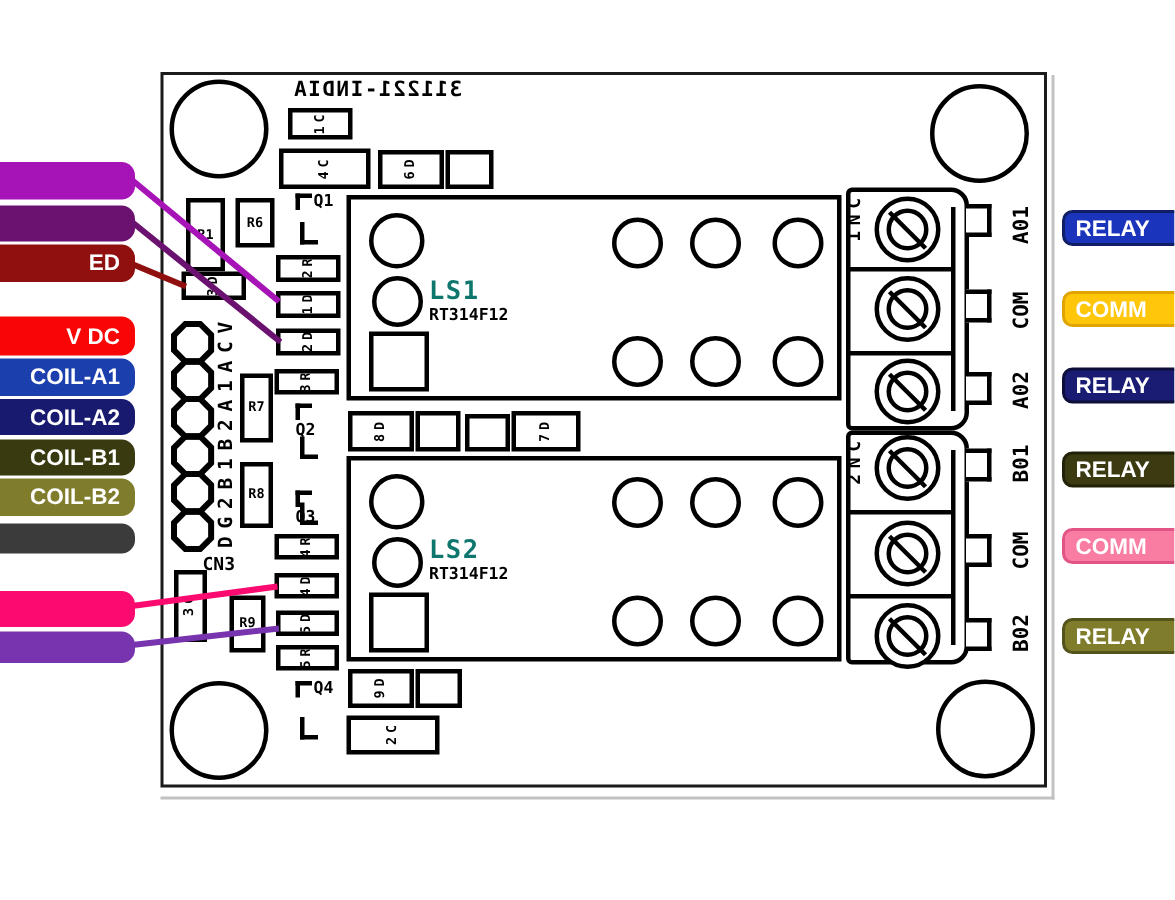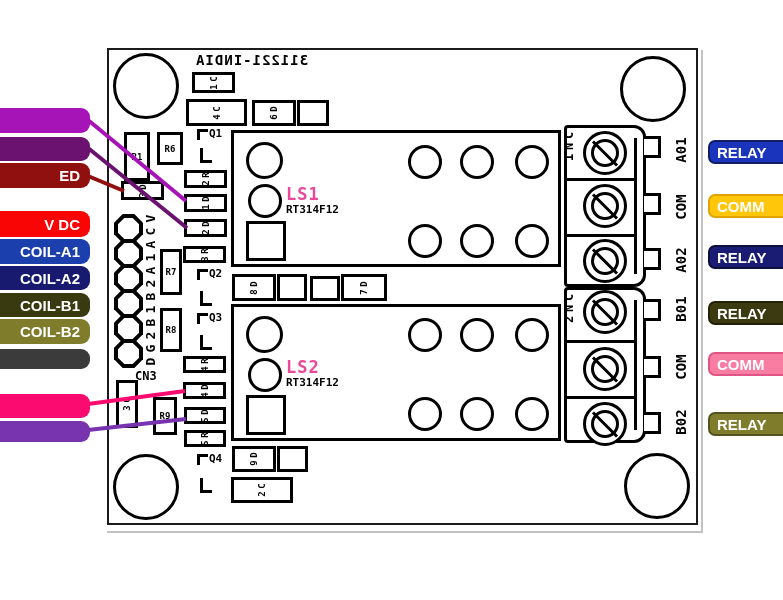--- a/index.html
+++ b/index.html
@@ -21,21 +21,21 @@
   .vlg span{font:bold 13px "DejaVu Sans Mono",monospace;line-height:13px;}
   
   .oct{position:absolute;width:29px;height:29px;background:#000;
        clip-path:polygon(30% 0,70% 0,100% 30%,100% 70%,70% 100%,30% 100%,0 70%,0 30%);}
   .oct i{position:absolute;inset:4px;background:#fff;
        clip-path:polygon(30% 0,70% 0,100% 30%,100% 70%,70% 100%,30% 100%,0 70%,0 30%);}
   
   .relay{position:absolute;border:3px solid #000;background:#fff;box-sizing:border-box;}
   .rc{position:absolute;border:3px solid #000;border-radius:50%;box-sizing:border-box;background:#fff;}
   .rsq{position:absolute;width:40px;height:40px;border:3px solid #000;box-sizing:border-box;background:#fff;}
-  .lsref{position:absolute;font:bold 17px "DejaVu Sans Mono",monospace;color:#ec4899;letter-spacing:1px;}
+  .lsref{position:absolute;font:bold 17px "DejaVu Sans Mono",monospace;color:#0f766e;letter-spacing:1px;}
   .lspart{position:absolute;font:bold 11px "DejaVu Sans Mono",monospace;color:#000;}
   
   .tblock{position:absolute;border:3px solid #000;border-radius:4px 12px 12px 4px;background:#fff;box-sizing:border-box;}
   .tdiv{position:absolute;height:3px;background:#000;}
   .tline{position:absolute;width:3px;background:#000;}
   .tab{position:absolute;width:17px;height:22px;border:3px solid #000;border-left:none;background:#fff;box-sizing:border-box;}
   .screw{position:absolute;width:44px;height:44px;border:3px solid #000;border-radius:50%;box-sizing:border-box;
          display:flex;align-items:center;justify-content:center;background:#fff;}
   .screw .si{position:absolute;width:28px;height:28px;border:3px solid #000;border-radius:50%;box-sizing:border-box;}
   .screw .sb{position:absolute;width:34px;height:3px;background:#000;transform:rotate(45deg);}
@@ -140,26 +140,26 @@
         <span>3</span>
       </span>
     </div>
   <div class="comp" style="left:160px;top:249px;width:22px;height:46px;">
     <span class="htxt">R7</span>
     </div>
   <div class="comp" style="left:160px;top:308px;width:22px;height:44px;">
     <span class="htxt">R8</span>
     </div>
 
-  <div class="qmark" style="left:197px;top:267px;">
+  <div class="qmark" style="left:197px;top:267px;flex-direction:column;">
     <span class="qb"></span>
     <span class="qtxt">Q2</span>
     </div>
   <div class="ql" style="left:200px;top:291px;"></div>
-  <div class="qmark" style="left:197px;top:311px;">
+  <div class="qmark" style="left:197px;top:325px;flex-direction:column;">
     <span class="qb"></span>
     <span class="qtxt">Q3</span>
     </div>
   <div class="ql" style="left:200px;top:335px;"></div>
 
   <div class="oct" style="left:114px;top:214px;">
       <i></i>
     </div>
   <div class="oct" style="left:114px;top:239px;">
       <i></i>

